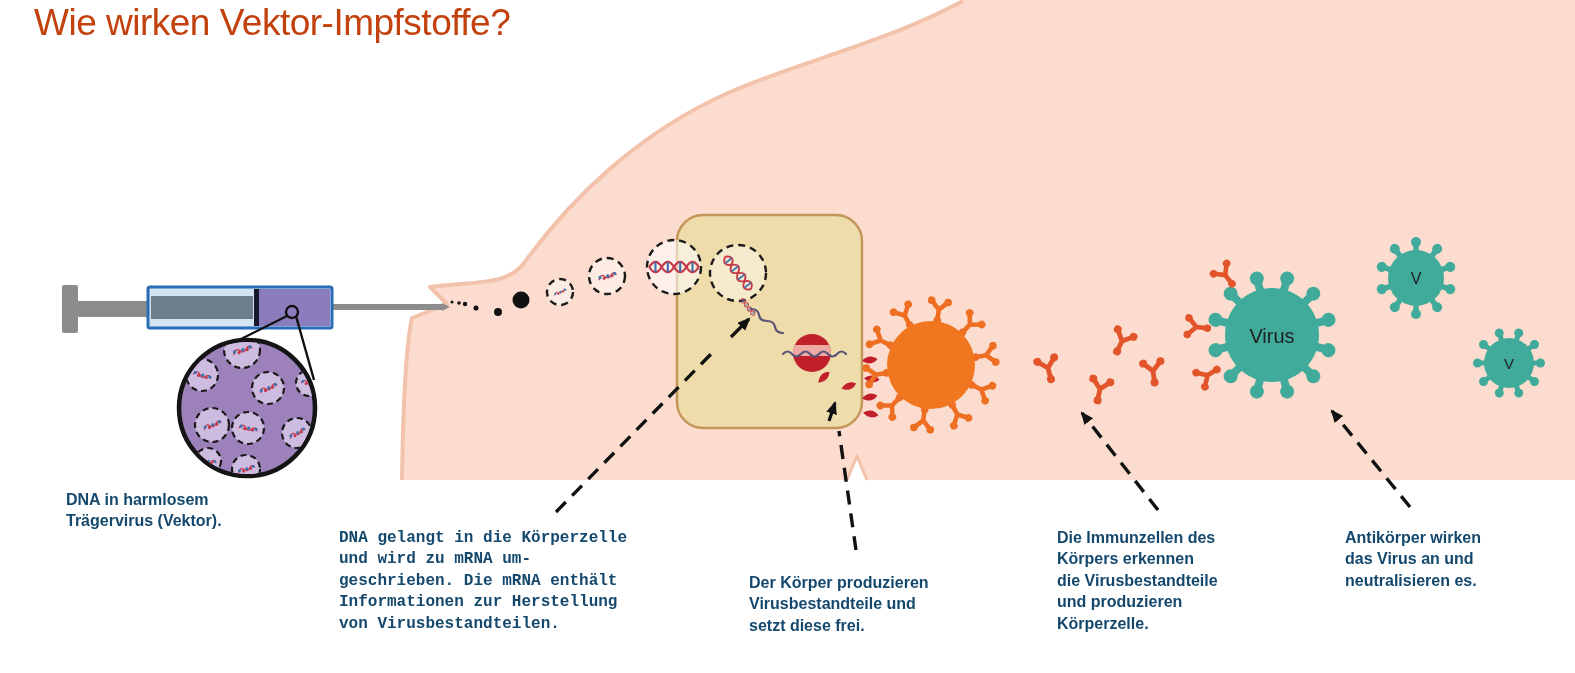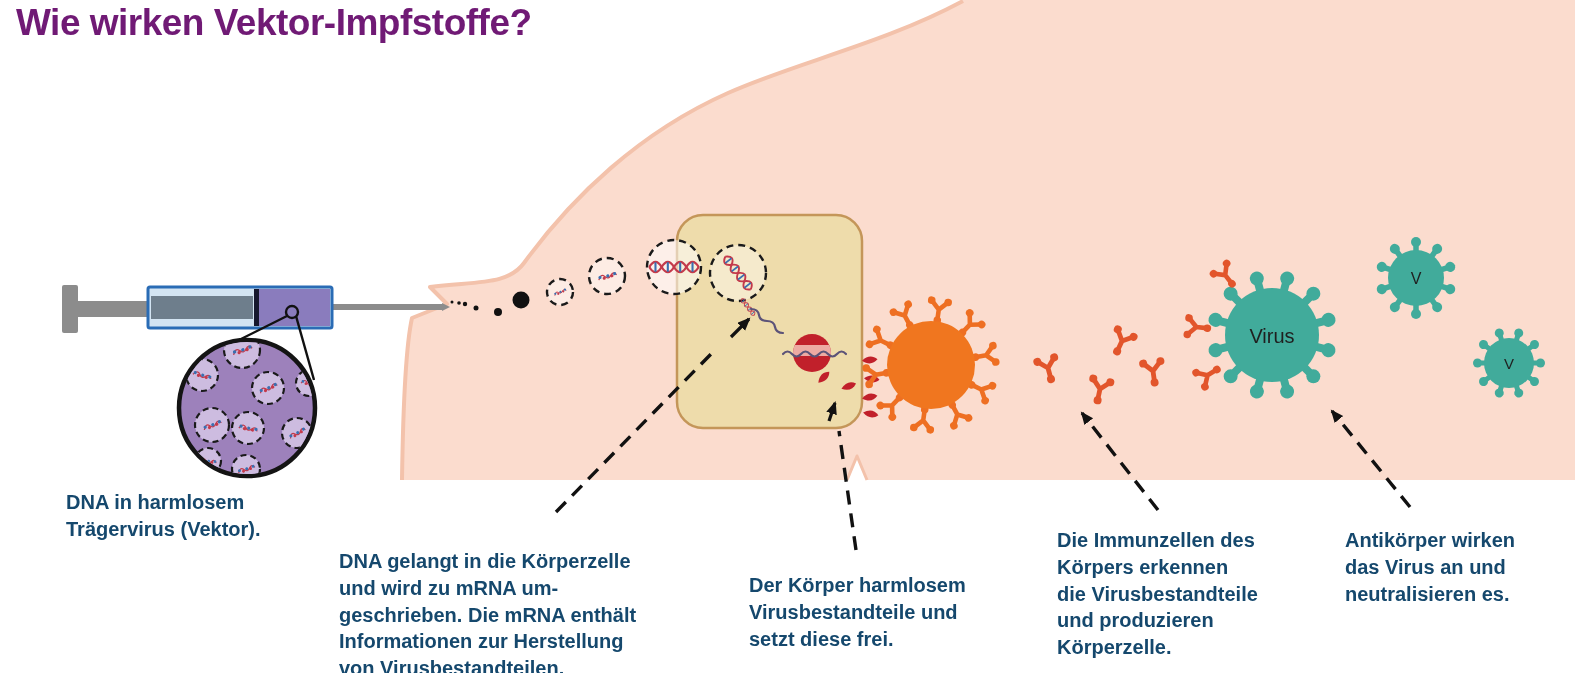--- a/index.html
+++ b/index.html
@@ -1,21 +1,21 @@
 <!DOCTYPE html>
 <html><head>
 <meta charset="utf-8">
 <style>
   html,body{margin:0;padding:0;background:#fff;}
   #canvas{position:relative;width:1575px;height:673px;background:#ffffff;overflow:hidden;
           font-family:"Liberation Sans",sans-serif;}
   #art{position:absolute;left:0;top:0;}
-  .title{position:absolute;left:16px;top:2px;font-size:37px;font-weight:700;
-         letter-spacing:-0.5px;color:#701a75;}
-  .cap{position:absolute;font-size:20px;font-weight:bold;color:#15486d;
+  .title{position:absolute;left:34px;top:2px;font-size:37px;font-weight:400;
+         letter-spacing:-0.5px;color:#c2410c;}
+  .cap{position:absolute;font-size:16px;font-weight:bold;color:#15486d;
        line-height:1.34;white-space:pre-line;}
   svg text{font-family:"Liberation Sans",sans-serif;}
 </style>
 </head>
 <body>
 
 <div id="canvas">
 
 <svg id="art" width="1575" height="673" viewBox="0 0 1575 673">
   <defs>
@@ -241,26 +241,26 @@
     <line x1="856" y1="550" x2="839" y2="431"></line>
     <line x1="1158" y1="510" x2="1082" y2="413" marker-end="url(#mh)"></line>
     <line x1="1410" y1="507" x2="1332" y2="411" marker-end="url(#mh)"></line>
   </g>
 </svg>
 
 <div class="title">Wie wirken Vektor-Impfstoffe?</div>
 
 <div class="cap" style="left:66px;top:489px;">DNA in harmlosem
 Trägervirus (Vektor).</div>
-<div class="cap" style="left:339px;top:548px;">DNA gelangt in die Körperzelle
+<div class="cap" style="left:339px;top:528px;font-family:Liberation Mono, monospace;">DNA gelangt in die Körperzelle
 und wird zu mRNA um-
 geschrieben. Die mRNA enthält
 Informationen zur Herstellung
 von Virusbestandteilen.</div>
-<div class="cap" style="left:749px;top:572px;">Der Körper harmlosem
+<div class="cap" style="left:749px;top:572px;">Der Körper produzieren
 Virusbestandteile und
 setzt diese frei.</div>
 <div class="cap" style="left:1057px;top:527px;">Die Immunzellen des
 Körpers erkennen
 die Virusbestandteile
 und produzieren
 Körperzelle.</div>
 <div class="cap" style="left:1345px;top:527px;">Antikörper wirken
 das Virus an und
 neutralisieren es.</div>

